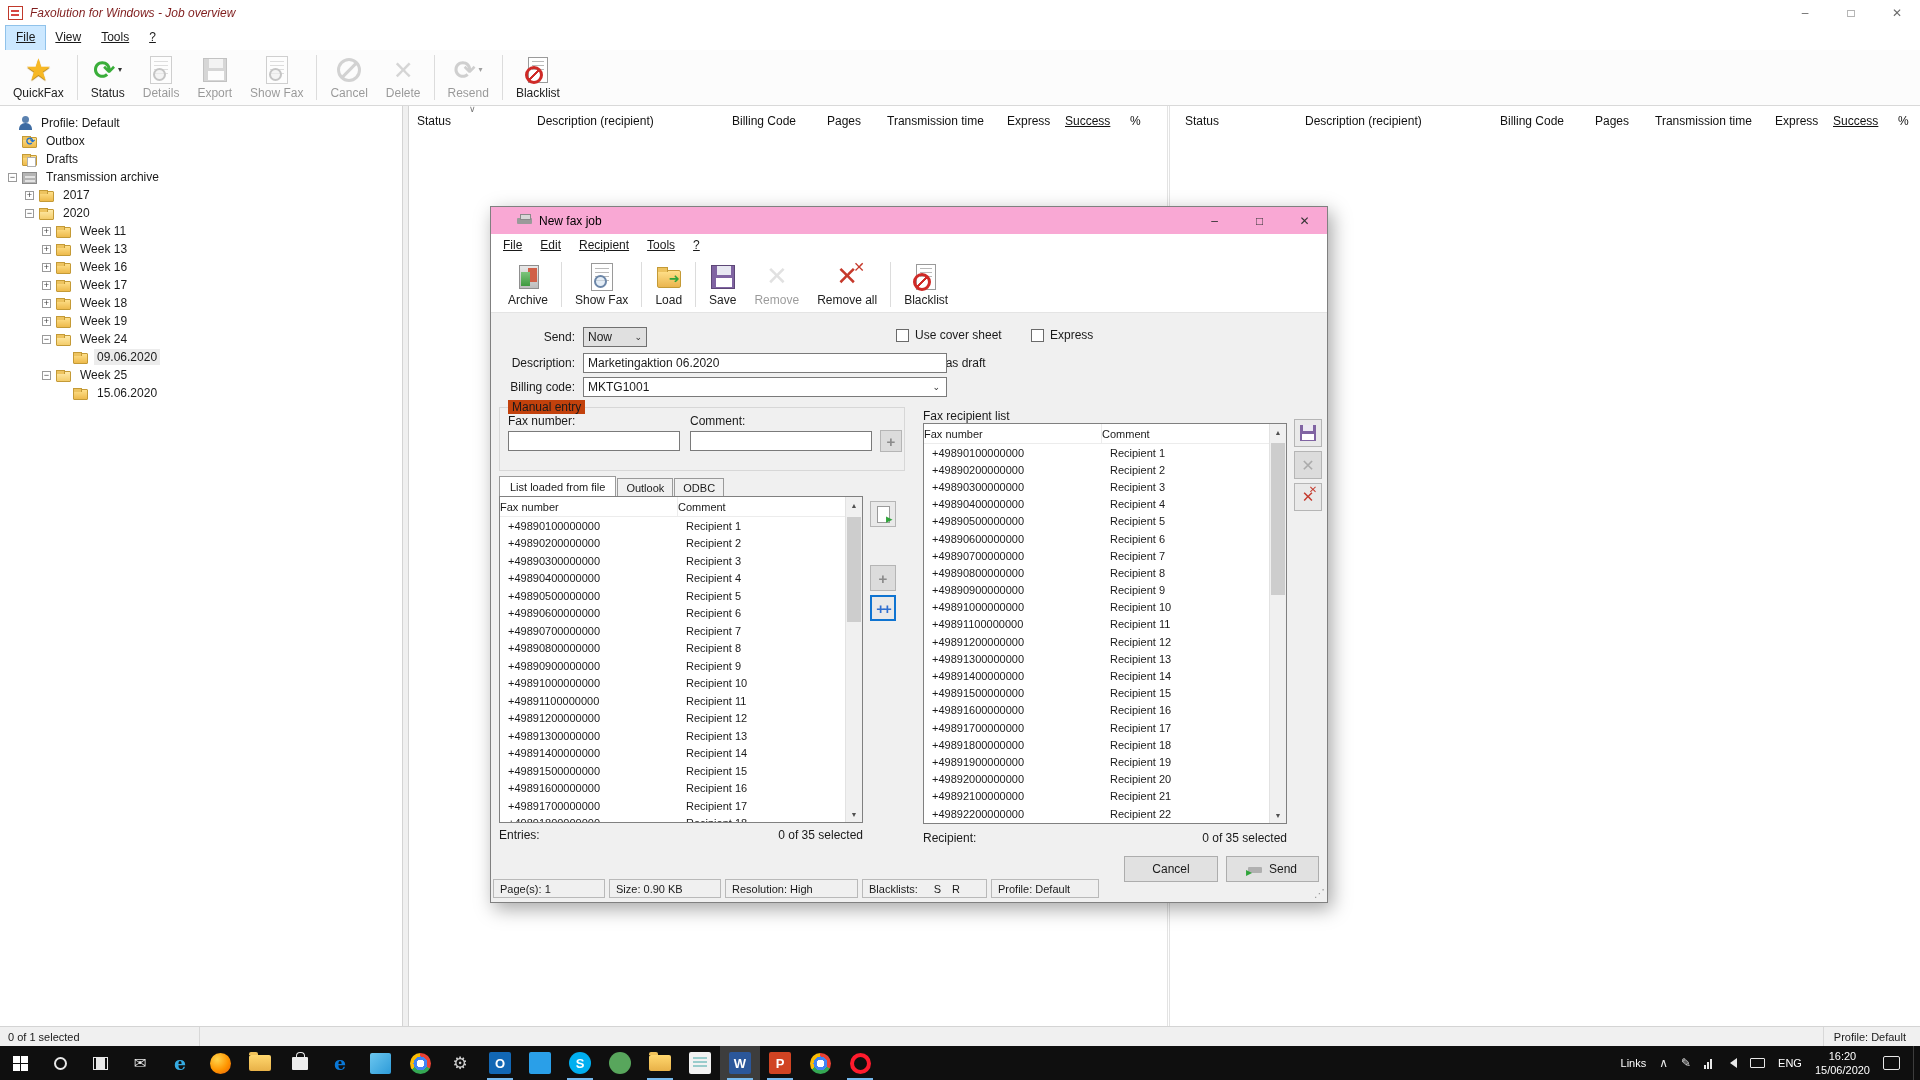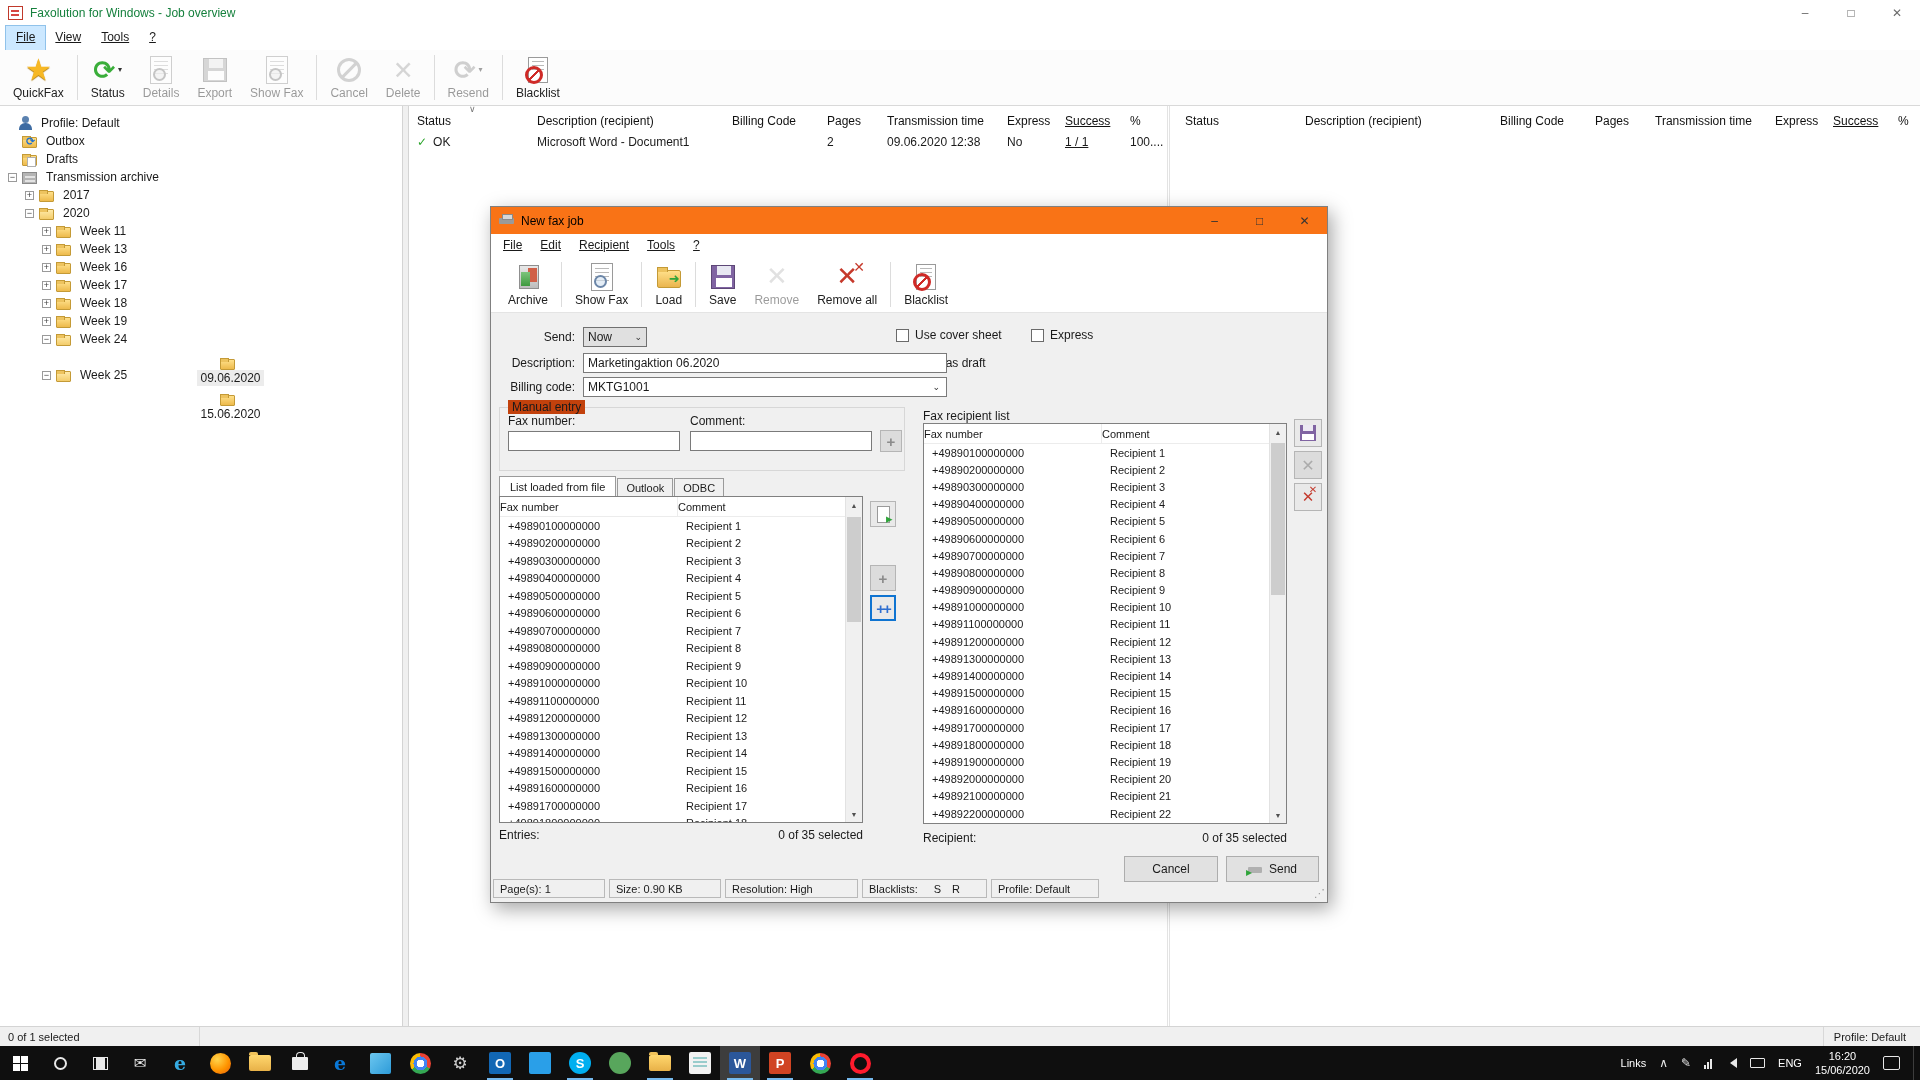--- a/index.html
+++ b/index.html
@@ -4,21 +4,21 @@
 <style>
   * { box-sizing: border-box; margin: 0; padding: 0; }
   html,body { width:1920px; height:1080px; overflow:hidden; }
   body { font-family:"Liberation Sans","DejaVu Sans",sans-serif; font-size:12px; color:#1a1a1a; background:#fff; position:relative; }
 
   
   .app { position:absolute; left:0; top:0; right:0; bottom:34px; background:#fff; display:flex; flex-direction:column; }
   .titlebar { height:26px; display:flex; align-items:center; background:#fff; padding-left:8px; flex:none; }
   .app-ico { width:15px; height:14px; background:#fff; border:1px solid #c0392b; position:relative; flex:none; }
   .app-ico::before { content:""; position:absolute; left:2px; top:3px; width:8px; height:2px; background:#d64541; box-shadow:0 4px 0 #d64541; }
-  .title-text { margin-left:7px; color:#15803d; font-size:12px; }
+  .title-text { margin-left:7px; color:#7f1d1d; font-size:12px;font-style:italic; }
   .win-controls { margin-left:auto; display:flex; height:100%; }
   .win-btn { width:46px; display:flex; align-items:center; justify-content:center; color:#6b6b6b; font-size:12px; }
   .menubar { height:24px; display:flex; align-items:stretch; background:#fff; padding-left:6px; flex:none; }
   .menu-item { padding:4px 10px 3px; cursor:default;text-decoration:underline; }
   .menu-item.sel { background:#cce8ff; outline:1px solid #90c2ea; }
   .toolbar { height:56px; background:#fcfcfc; border-bottom:1px solid #d9d9d9; display:flex; align-items:stretch; padding-left:4px; flex:none; }
   .tbtn { display:flex; flex-direction:column; align-items:center; padding:3px 9px 2px; font-size:12px; color:#222; }
   .tbtn .big { height:33px; display:flex; align-items:center; gap:3px; }
   .tbtn.dis { filter:grayscale(1); opacity:.45; }
   .tsep { width:1px; background:#dcdcdc; margin:5px 4px; }
@@ -43,21 +43,21 @@
   .blic::before { content:""; position:absolute; left:3px; top:3px; right:3px; height:12px; background:repeating-linear-gradient(#b9b9b9 0 1px,transparent 1px 4px); }
   .blic::after { content:""; position:absolute; left:-4px; bottom:-2px; width:12px; height:12px; border:3px solid #cf2a27; border-radius:50%; background:linear-gradient(135deg,transparent 44%,#cf2a27 44% 58%,transparent 58%); }
 
   .content { flex:1; display:flex; min-height:0; }
   .sidebar { width:402px; flex:none; padding-top:8px; overflow:hidden; background:#fff; }
   .splitter { width:7px; flex:none; background:#f0f0f0; border-left:1px solid #d4d4d4; border-right:1px solid #d4d4d4; }
 
   
   .tree-row { height:18px; display:flex; align-items:center; white-space:nowrap; }
   .tree-row.d0 { padding-left:4px; } .tree-row.d1 { padding-left:8px; }
-  .tree-row.d2 { padding-left:25px; } .tree-row.d3 { padding-left:42px; } .tree-row.d4 { padding-left:59px;flex-direction:column; }
+  .tree-row.d2 { padding-left:25px; } .tree-row.d3 { padding-left:42px; } .tree-row.d4 { padding-left:59px; }
   .expander { width:9px; height:9px; flex:none; border:1px solid #9a9a9a; background:#fff; font-size:9px; line-height:7px; text-align:center; color:#444; margin-right:5px; }
   .expander:empty { visibility:hidden; }
   .tree-ic { width:16px; height:14px; flex:none; margin-right:6px; position:relative; }
   .tree-label { padding:1px 3px; }
   .tree-row.selected .tree-label { background:#ececec; }
 
   .i-folder, .i-folder-open, .i-drafts, .i-outbox { width:15px; height:11px; margin-top:2px; background:linear-gradient(#ffe08a,#edba4c); border:1px solid #c49a36; border-radius:1px; }
   .i-folder::before, .i-folder-open::before, .i-drafts::before, .i-outbox::before { content:""; position:absolute; left:-1px; top:-2px; width:7px; height:3px; background:#edc35f; border:1px solid #c49a36; border-bottom:none; }
   .i-folder-open { background:linear-gradient(#ffeaa8,#f3cc6b); }
   .i-drafts::after { content:""; position:absolute; left:4px; top:1px; width:7px; height:8px; background:#fff; border:1px solid #b0b0b0; }
@@ -80,21 +80,21 @@
   .c-status{width:120px;} .c-desc{width:195px;} .c-bill{width:95px;} .c-pages{width:60px;}
   .c-time{width:120px;} .c-express{width:58px;} .c-success{width:65px;text-decoration:underline;} .c-pct{width:45px;}
   .okcheck { color:#2ca52c; font-weight:bold; margin-right:6px; }
 
   .appstatus { height:20px; flex:none; background:#f0f0f0; border-top:1px solid #d4d4d4; display:flex; align-items:center; font-size:11px; }
   .as-left { padding:0 8px; width:200px; border-right:1px solid #d8d8d8; height:100%; display:flex; align-items:center; }
   .as-right { margin-left:auto; border-left:1px solid #d8d8d8; height:100%; display:flex; align-items:center; padding:0 14px 0 10px; }
 
   
   .dialog { position:absolute; left:490px; top:206px; width:838px; height:697px; background:#f0f0f0; border:1px solid #808080; box-shadow:4px 6px 18px rgba(0,0,0,.35); }
-  .dlg-title { height:27px; background:#f97316; display:flex; align-items:center; padding-left:8px; }
+  .dlg-title { height:27px; background:#f9a8d4; display:flex; align-items:center; padding-left:26px; }
   .prn-ico { width:15px; height:13px; position:relative; flex:none; }
   .prn-ico::before { content:""; position:absolute; left:0; top:4px; width:15px; height:6px; background:#9a9a9a; border-radius:1px; }
   .prn-ico::after { content:""; position:absolute; left:3px; top:0; width:9px; height:4px; background:#d7d7d7; border:1px solid #8a8a8a; }
   .dlg-title-text { margin-left:7px; color:#000; }
   .dlg-controls { margin-left:auto; display:flex; height:100%; }
   .dlg-btnw { width:45px; display:flex; align-items:center; justify-content:center; color:#333; font-size:12px; }
   .dlg-menu { height:23px; background:#fff; display:flex; padding-left:3px; }
   .dlg-menu .menu-item { padding:4px 9px 3px; }
   .dlg-toolbar { height:56px; background:#fff; border-bottom:1px solid #e4e4e4; display:flex; padding-left:8px; }
   .dlg-body { position:absolute; left:0; right:0; top:106px; bottom:0; }
@@ -507,30 +507,20 @@
 
             <div class="th c-success">
               <span>Success</span>
             </div>
 
             <div class="th c-pct">
               <span>%</span>
             </div>
           </div>
       </div>
-      <div class="trow">
-        <div class="td c-status"><span class="okcheck">✓</span><span>OK</span></div>
-        <div class="td c-desc">Microsoft Word - Document1</div>
-        <div class="td c-bill"></div>
-        <div class="td c-pages">2</div>
-        <div class="td c-time">09.06.2020 12:38</div>
-        <div class="td c-express">No</div>
-        <div class="td c-success">1 / 1</div>
-        <div class="td c-pct">100....</div>
-      </div>
     </div>
   </div>
 
   <div class="appstatus">
     <div class="as-left">0 of 1 selected</div>
     <div class="as-right">Profile: Default</div>
   </div>
 </div>
 
 <div class="dialog">

